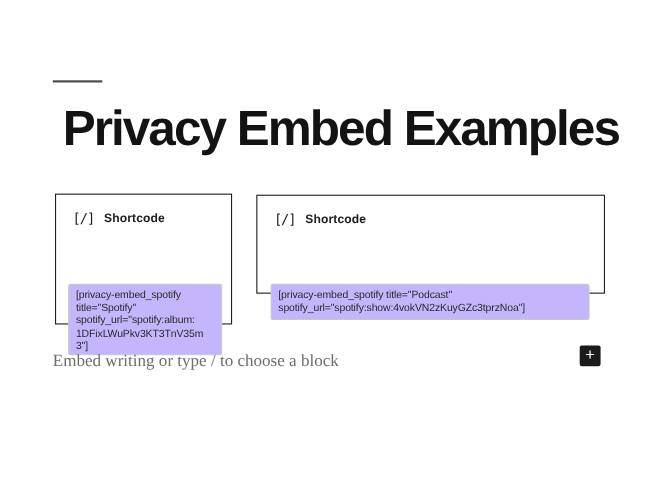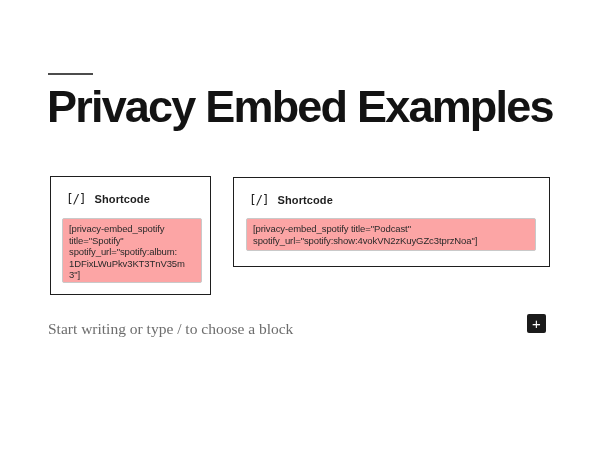--- a/index.html
+++ b/index.html
@@ -15,21 +15,21 @@
   .separator {
     position: absolute;
     left: 48px; top: 73px;
     width: 45px; height: 2px;
     background: #4c4c4c;
   }
 
   .heading {
     position: absolute;
     left: 47px; top: 83px;
-    margin: 0;
+    margin: 10px;
     font-family: "Liberation Sans", sans-serif;
     font-size: 45px;
     line-height: 48px;
     font-weight: 700;
     letter-spacing: -1.8px;
     color: #131313;
     white-space: nowrap;
   }
 
   .sc-block {
@@ -58,31 +58,32 @@
     font-weight: 700;
     color: #1e1e1e;
     letter-spacing: 0.1px;
     text-align: right;
   }
 
   .sc-input {
     position: absolute;
     border: 1px solid #c9c9c9;
     border-radius: 2px;
-    background: #fca5a5;
+    background: #c4b5fd;
     color: #2a2a2a;
     font-family: "Liberation Sans", sans-serif;
     font-size: 9.5px;
     line-height: 11.5px;
     letter-spacing: -0.1px;
     padding: 4px 6px;
     resize: none;
     overflow: hidden;
     outline: none;
     display: block;
+    margin-top: 40px;
   }
   .sc-input-album { left: 11px; top: 41px; width: 140px; height: 65px; }
   .sc-input-show  { left: 12px; top: 40px; width: 290px; height: 33px; }
 
   .placeholder {
     position: absolute;
     left: 48px; top: 319px;
     margin: 0;
     font-family: "Liberation Serif", serif;
     font-size: 15.5px;
@@ -137,19 +138,19 @@
 
   <div class="sc-block sc-block-show">
     <div class="sc-head">
       <span class="sc-icon">[/]</span>
       <span class="sc-title">Shortcode</span>
     </div>
     <textarea class="sc-input sc-input-show" wrap="off" spellcheck="false" style="">[privacy-embed_spotify title="Podcast"
 spotify_url="spotify:show:4vokVN2zKuyGZc3tprzNoa"]</textarea>
   </div>
 
-  <p class="placeholder">Start writing or type / to choose a block</p>
+  <p class="placeholder">Embed writing or type / to choose a block</p>
 
   <button class="inserter">
     <span class="plus">+</span>
   </button>
 
 </div>
 
 </body></html>

